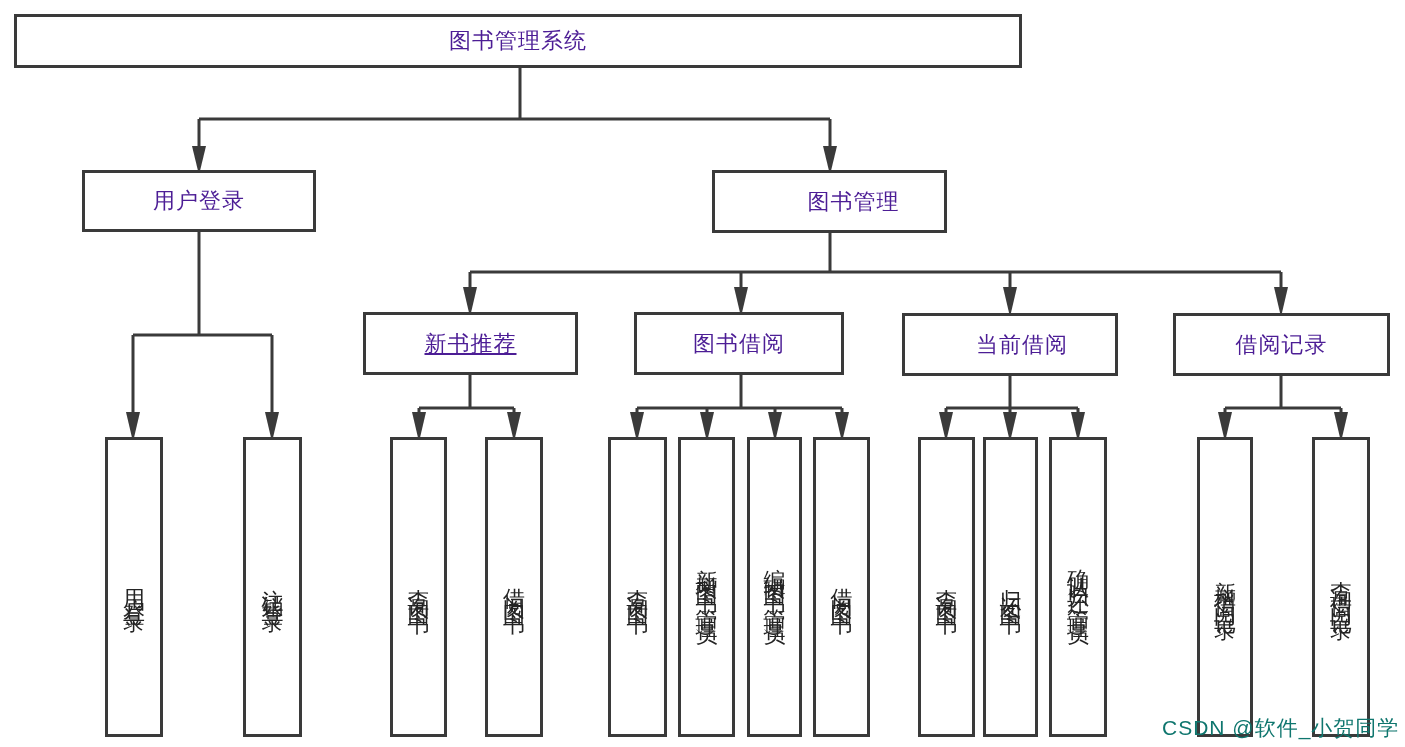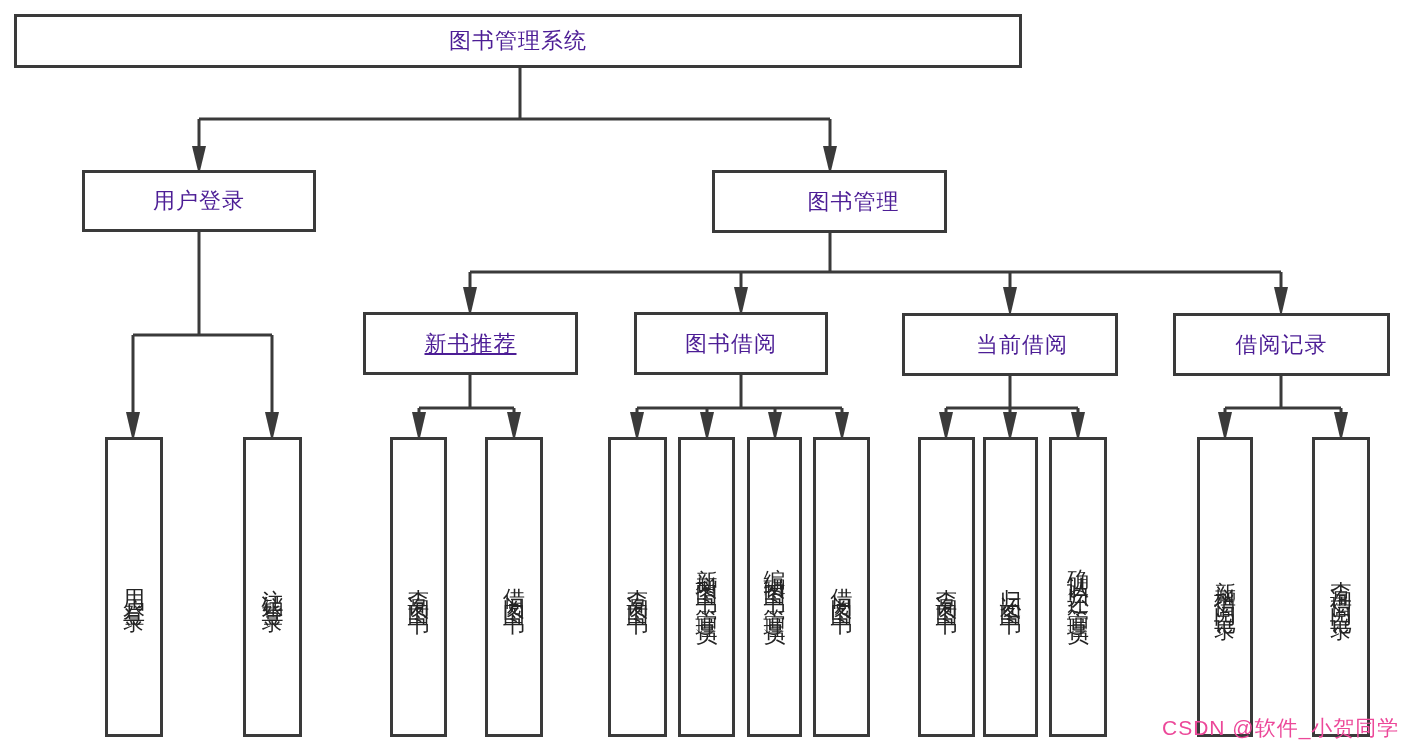--- a/index.html
+++ b/index.html
@@ -36,21 +36,21 @@
     writing-mode:vertical-rl;
     text-orientation:mixed;
     letter-spacing:8px;
     line-height:1;
     white-space:nowrap;
   }
   .watermark{
     position:absolute;
     left:1162px;top:714px;
     font-size:21px;
-    color:#ec4899;
+    color:#0f766e;
     letter-spacing:1px;
     z-index:3;
     white-space:nowrap;
   }
 </style>
 </head>
 <body>
 
 <div class="stage">
 
@@ -115,21 +115,21 @@
   <div class="box" style="left:82px;top:170px;width:234px;height:62px;">
     <span>用户登录</span>
   </div>
   <div class="box" style="left:712px;top:170px;width:235px;height:63px;padding-left:48px;">
     <span>图书管理</span>
   </div>
 
   <div class="box" style="left:363px;top:312px;width:215px;height:63px;text-decoration:underline;">
     <span>新书推荐</span>
   </div>
-  <div class="box" style="left:634px;top:312px;width:194px;height:63px;text-align:center;">
+  <div class="box" style="left:634px;top:312px;width:210px;height:63px;text-align:center;">
     <span>图书借阅</span>
   </div>
   <div class="box" style="left:902px;top:313px;width:216px;height:63px;padding-left:24px;">
     <span>当前借阅</span>
   </div>
   <div class="box" style="left:1173px;top:313px;width:217px;height:63px;">
     <span>借阅记录</span>
   </div>
 
   <div class="vbox" style="left:105px;top:437px;width:58px;height:300px;">

